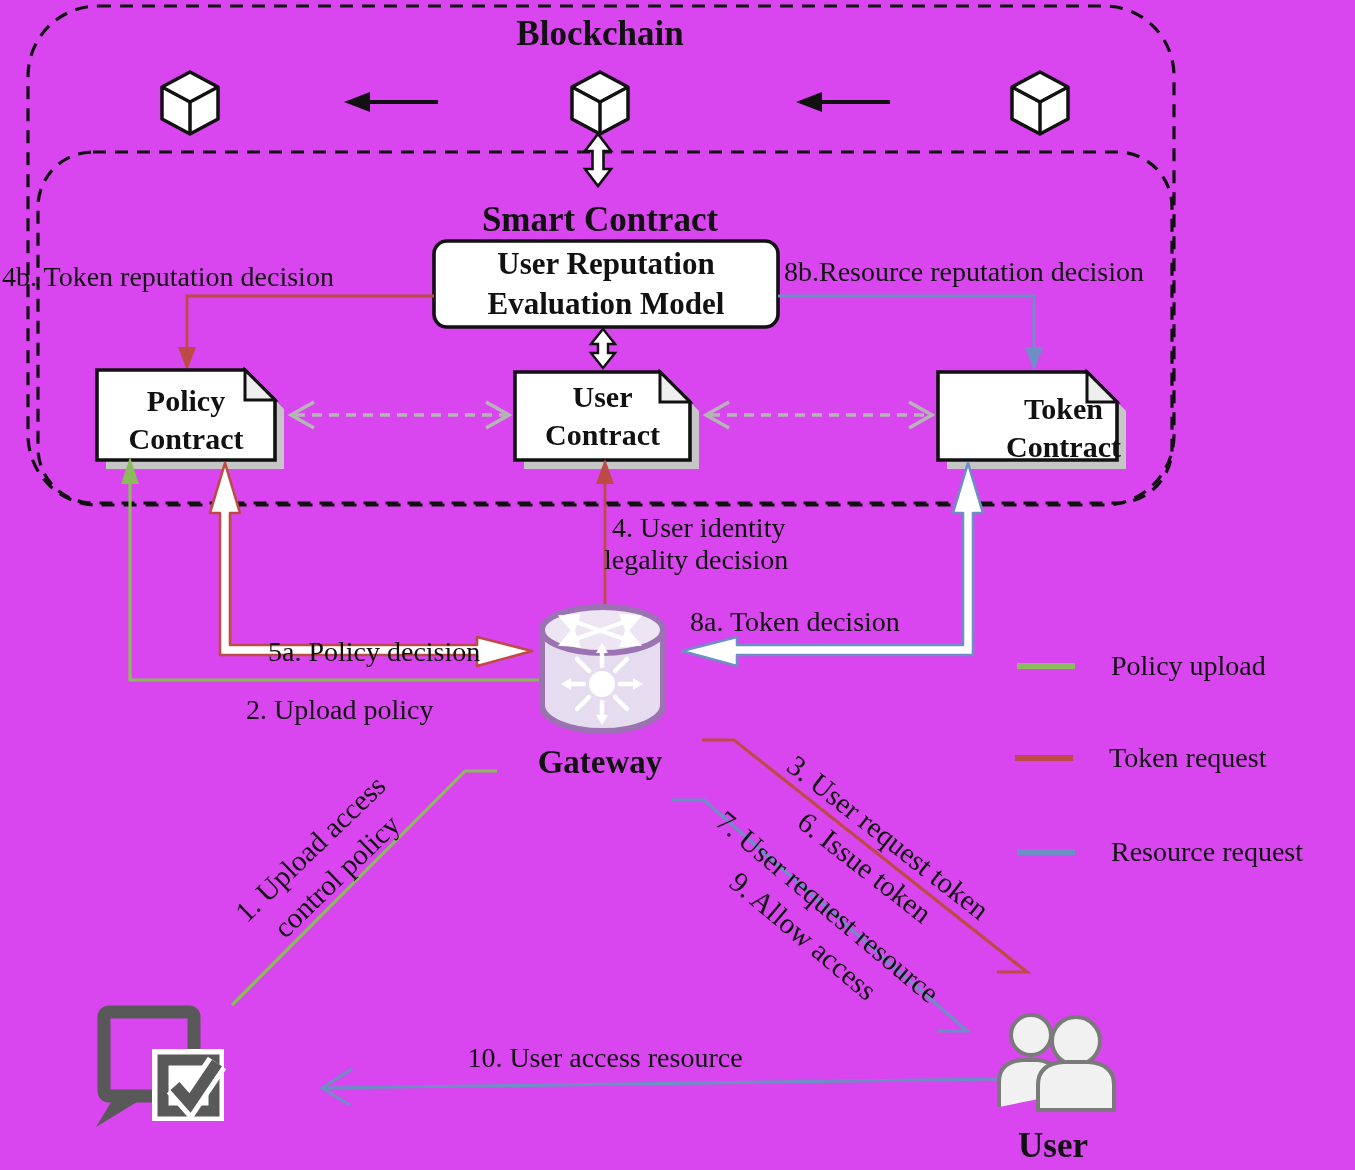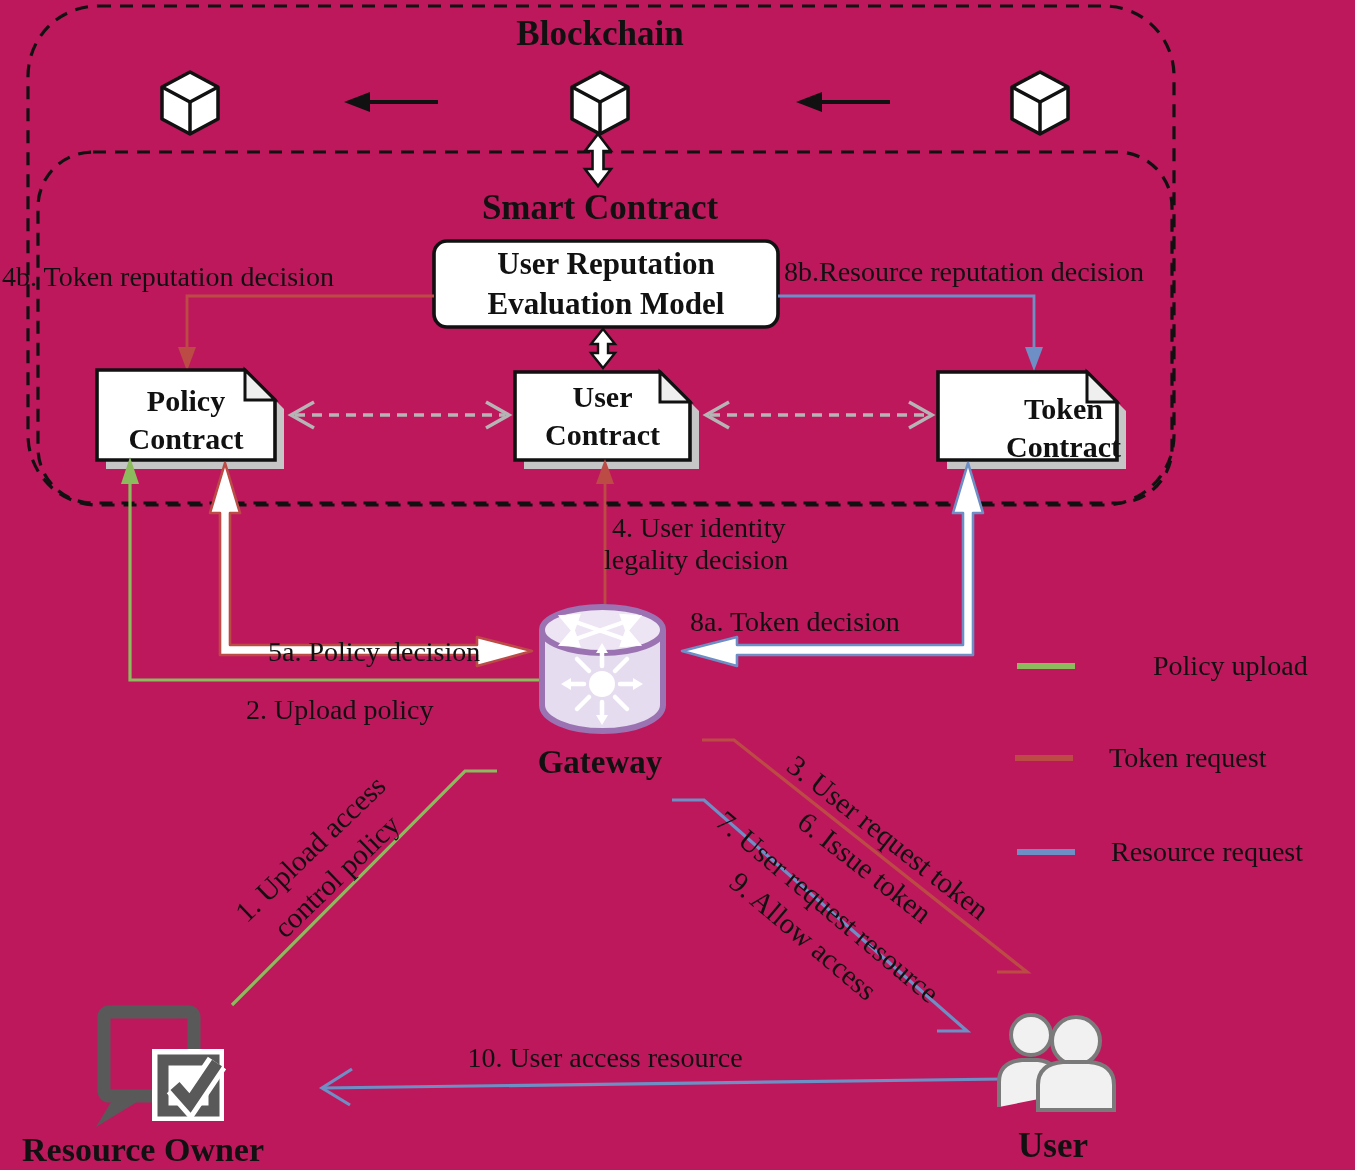--- a/index.html
+++ b/index.html
@@ -1,16 +1,16 @@
 <!DOCTYPE html>
 <html><head>
 <meta charset="utf-8">
 <style>
   html,body{margin:0;padding:0;background:#ffffff;}
-  #page{position:relative;width:1355px;height:1170px;background:#be185d;overflow:hidden;
+  #page{position:relative;width:1355px;height:1170px;background:#d946ef;overflow:hidden;
         font-family:"Liberation Serif","DejaVu Serif",serif;color:#111;}
   svg{position:absolute;left:0;top:0;}
   .txt{position:absolute;white-space:nowrap;font-size:28px;line-height:1.15;color:#111;}
   .b{font-weight:bold;}
   .ctr{display:flex;align-items:center;justify-content:center;text-align:center;}
   .boxlabel{position:absolute;display:flex;flex-direction:column;align-items:center;justify-content:center;
             font-weight:bold;font-size:30px;line-height:1.28;border-radius:31px;}
   .rot{position:absolute;display:flex;flex-direction:column;align-items:center;justify-content:center;
        font-size:29px;line-height:1.30;white-space:nowrap;}
   .legend-row{position:absolute;display:flex;align-items:center;}
@@ -167,21 +167,21 @@
   <g stroke="#7a7a7a" stroke-width="4" fill="#F1F1F1">
     <circle cx="1031" cy="1035" r="20"></circle>
     <path d="M999 1107 V1082 Q999 1062 1022 1060 L1038 1060 Q1058 1062 1059 1082 L1059 1095"></path>
     <circle cx="1076" cy="1041" r="24"></circle>
     <path d="M1038 1110 V1085 Q1038 1064 1063 1062 L1089 1062 Q1114 1064 1114 1085 L1114 1110 Z"></path>
   </g>
 </svg>
 
   <div class="txt b ctr" style="left:420px;top:14px;width:360px;font-size:35px;">Blockchain</div>
 
-  <div class="txt b ctr" style="left:420px;top:188px;width:360px;font-size:35px;">Smart Contract</div>
+  <div class="txt b ctr" style="left:420px;top:200px;width:360px;font-size:35px;">Smart Contract</div>
 
   <div class="boxlabel" style="left:434px;top:241px;width:344px;height:86px;font-size:31px;">
     <span>User Reputation</span>
     <span>Evaluation Model</span>
   </div>
 
   <div class="boxlabel" style="left:97px;top:370px;width:178px;height:100px;">
     <span>Policy</span>
     <span>Contract</span>
   </div>
@@ -218,25 +218,24 @@
     <span>6. Issue token</span>
   </div>
 
   <div class="rot" style="left:655px;top:884px;width:320px;height:76px;transform:rotate(40deg);">
     <span>7. User request resource</span>
     <span>9. Allow access</span>
   </div>
 
   <div class="txt ctr" style="left:390px;top:1042px;width:430px;">10. User access resource</div>
 
-  <div class="txt b" style="left:22px;top:1130px;font-size:34px;">Resource Owner</div>
   <div class="txt b ctr" style="left:973px;top:1126px;width:160px;font-size:35px;">User</div>
 
   <div>
-    <div class="legend-row" style="left:1017px;top:650px;gap:42px;">
+    <div class="legend-row" style="left:1017px;top:650px;">
       <div class="legend-swatch sw0"></div>
       <div class="txt" style="position:static;">Policy upload</div>
     </div>
     <div class="legend-row" style="left:1015px;top:742px;">
       <div class="legend-swatch sw1"></div>
       <div class="txt" style="position:static;">Token request</div>
     </div>
     <div class="legend-row" style="left:1017px;top:836px;">
       <div class="legend-swatch sw2"></div>
       <div class="txt" style="position:static;">Resource request</div>

